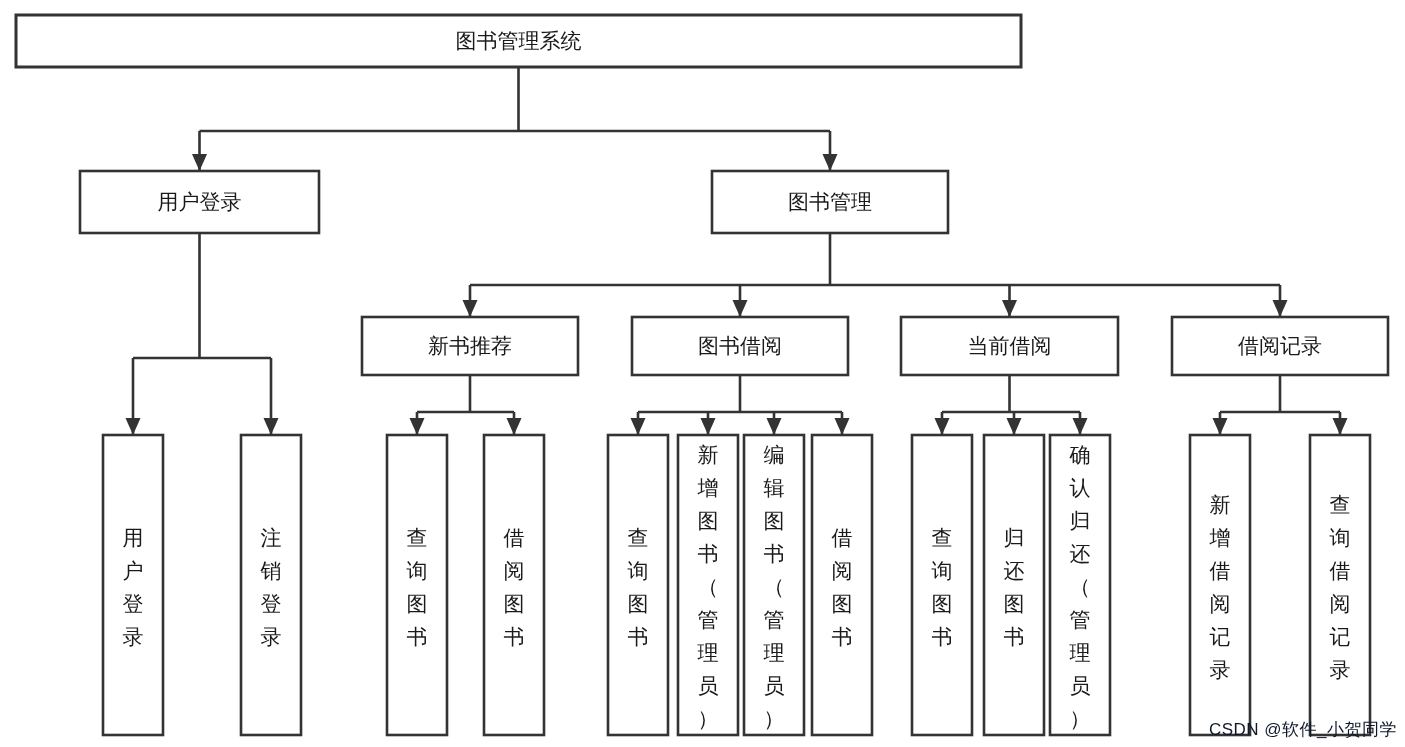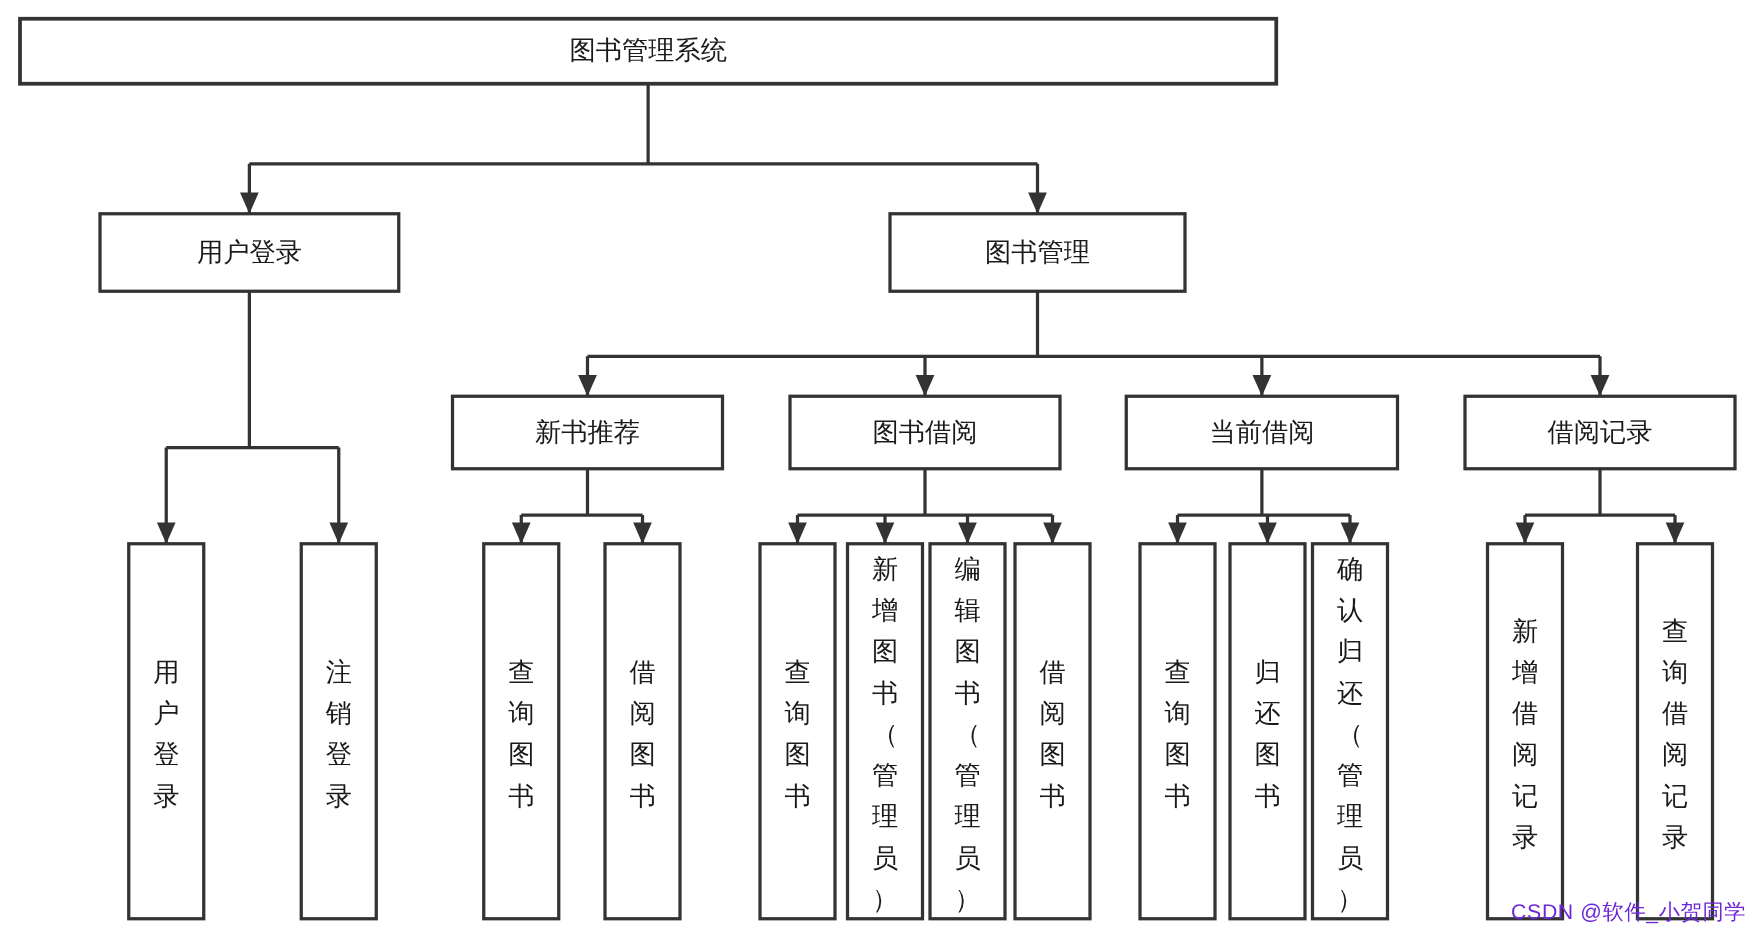--- a/index.html
+++ b/index.html
@@ -56,21 +56,21 @@
     font-size: 21px;
     fill: #1a1a1a;
     text-anchor: middle;
   }
   .watermark-text {
     position: absolute;
     right: 8px;
     bottom: 6px;
     font-family: "Liberation Sans", "DejaVu Sans", sans-serif;
     font-size: 17px;
-    color: #6d28d9;
+    color: #0f172a;
     letter-spacing: 0.5px;
     white-space: nowrap;
     user-select: none;
   }
 </style>
 </head>
 <body>
 
 <div id="diagram-root">
 

